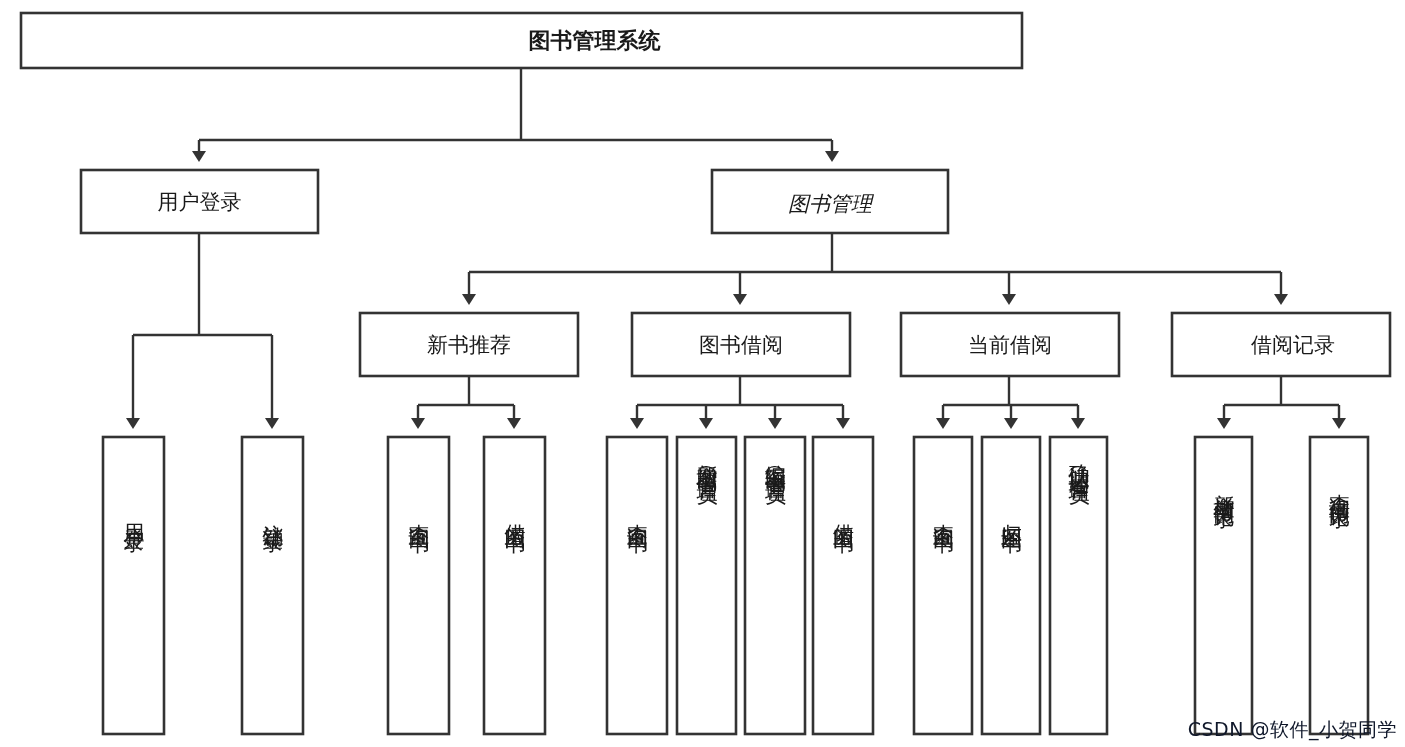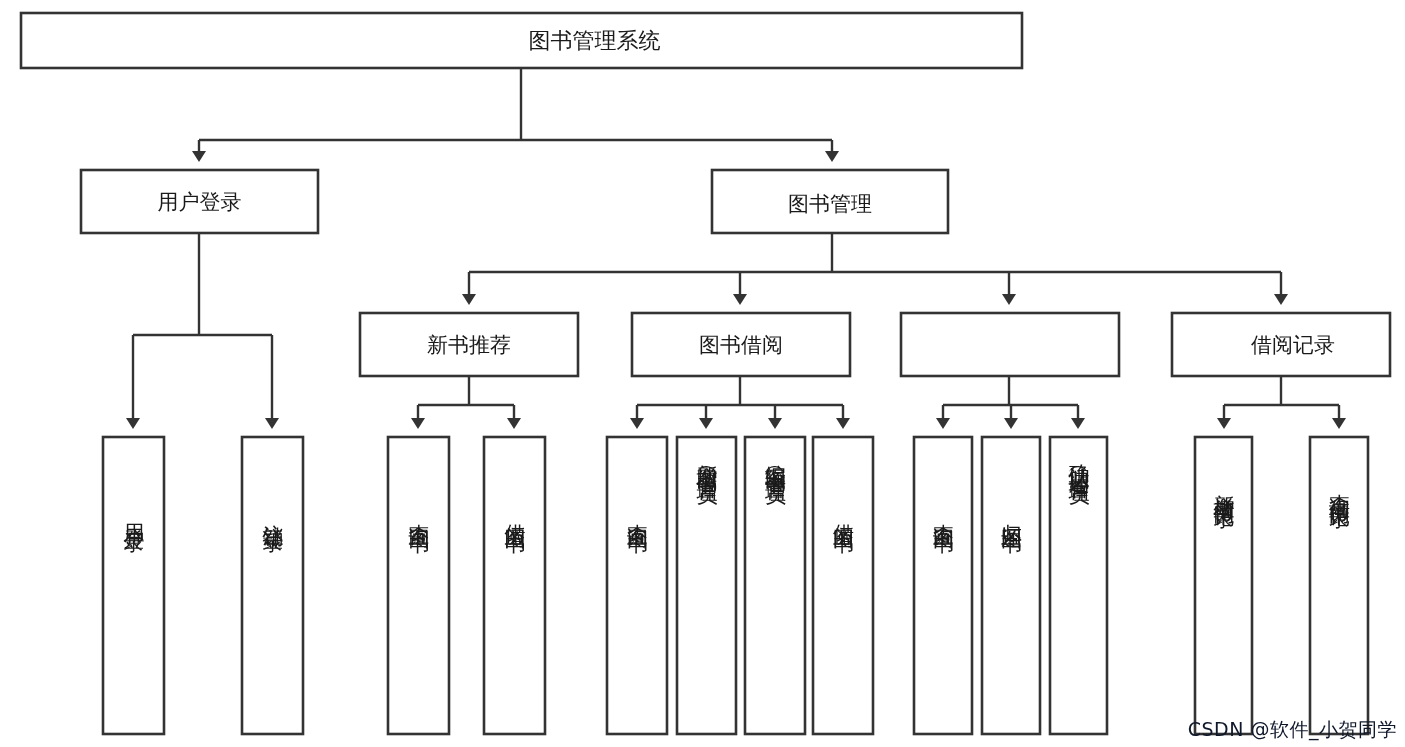--- a/index.html
+++ b/index.html
@@ -166,40 +166,43 @@
 
       <rect class="node-box" x="914" y="437" width="58" height="297"></rect>
       <rect class="node-box" x="982" y="437" width="58" height="297"></rect>
       <rect class="node-box" x="1050" y="437" width="57" height="297"></rect>
 
       <rect class="node-box" x="1195" y="437" width="57" height="297"></rect>
       <rect class="node-box" x="1310" y="437" width="58" height="297"></rect>
     </g>
   </svg>
 
-  <div class="horiz-label-wrap" style="left:21px; top:13px; width:1147px; height:55px;">
+  <div class="horiz-label-wrap" style="left:21px; top:13px; width:1147px; height:55px;font-weight:bold;">
     <span class="horiz-label title-label">图书管理系统</span>
   </div>
 
   <div class="horiz-label-wrap" style="left:81px; top:170px; width:237px; height:63px;">
     <span class="horiz-label">用户登录</span>
   </div>
 
-  <div class="horiz-label-wrap" style="left:712px; top:170px; width:236px; height:68px;">
+  <div class="horiz-label-wrap" style="left:712px; top:170px; width:236px; height:68px;font-style:italic;">
     <span class="horiz-label">图书管理</span>
   </div>
 
   <div class="horiz-label-wrap" style="left:360px; top:313px; width:218px; height:63px;border-radius:29px;">
     <span class="horiz-label">新书推荐</span>
   </div>
 
   <div class="horiz-label-wrap" style="left:632px; top:313px; width:218px; height:63px;">
     <span class="horiz-label">图书借阅</span>
   </div>
 
+  <div class="horiz-label-wrap" style="left:901px; top:313px; width:218px; height:63px;">
+    <span class="horiz-label">当前借阅</span>
+  </div>
 
   <div class="horiz-label-wrap" style="left:1172px; top:313px; width:218px; height:63px;padding-left:12px;">
     <span class="horiz-label">借阅记录</span>
   </div>
 
   <div class="vert-label-wrap" style="left:103px; top:437px; width:61px; height:297px; padding-top:70px;">
     <span class="vert-label">用户登录</span>
   </div>
 
   <div class="vert-label-wrap" style="left:242px; top:437px; width:61px; height:297px; padding-top:70px;">

